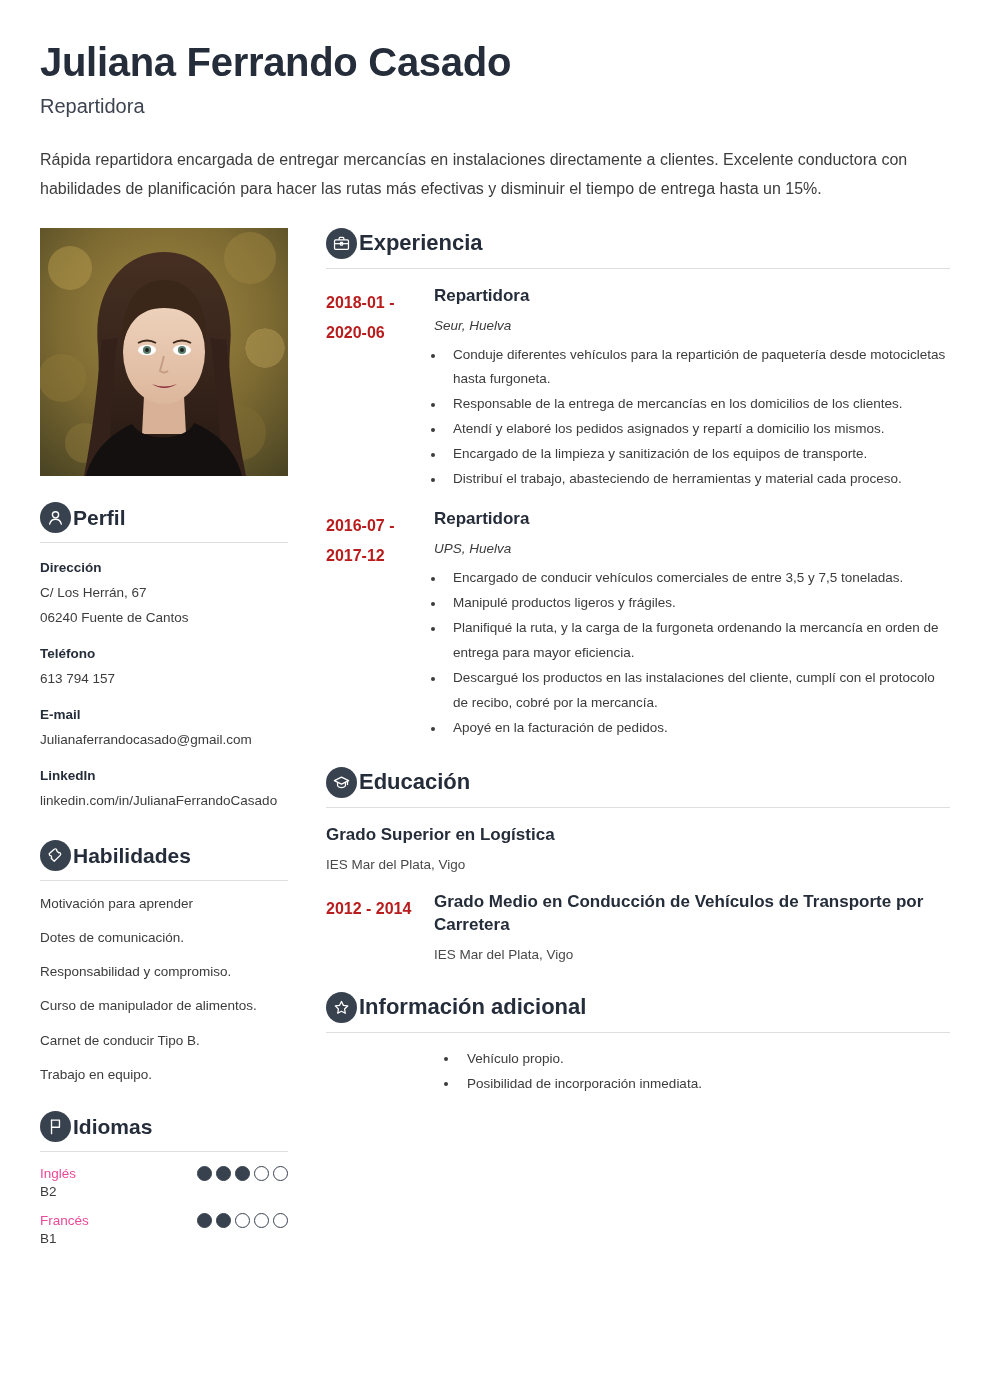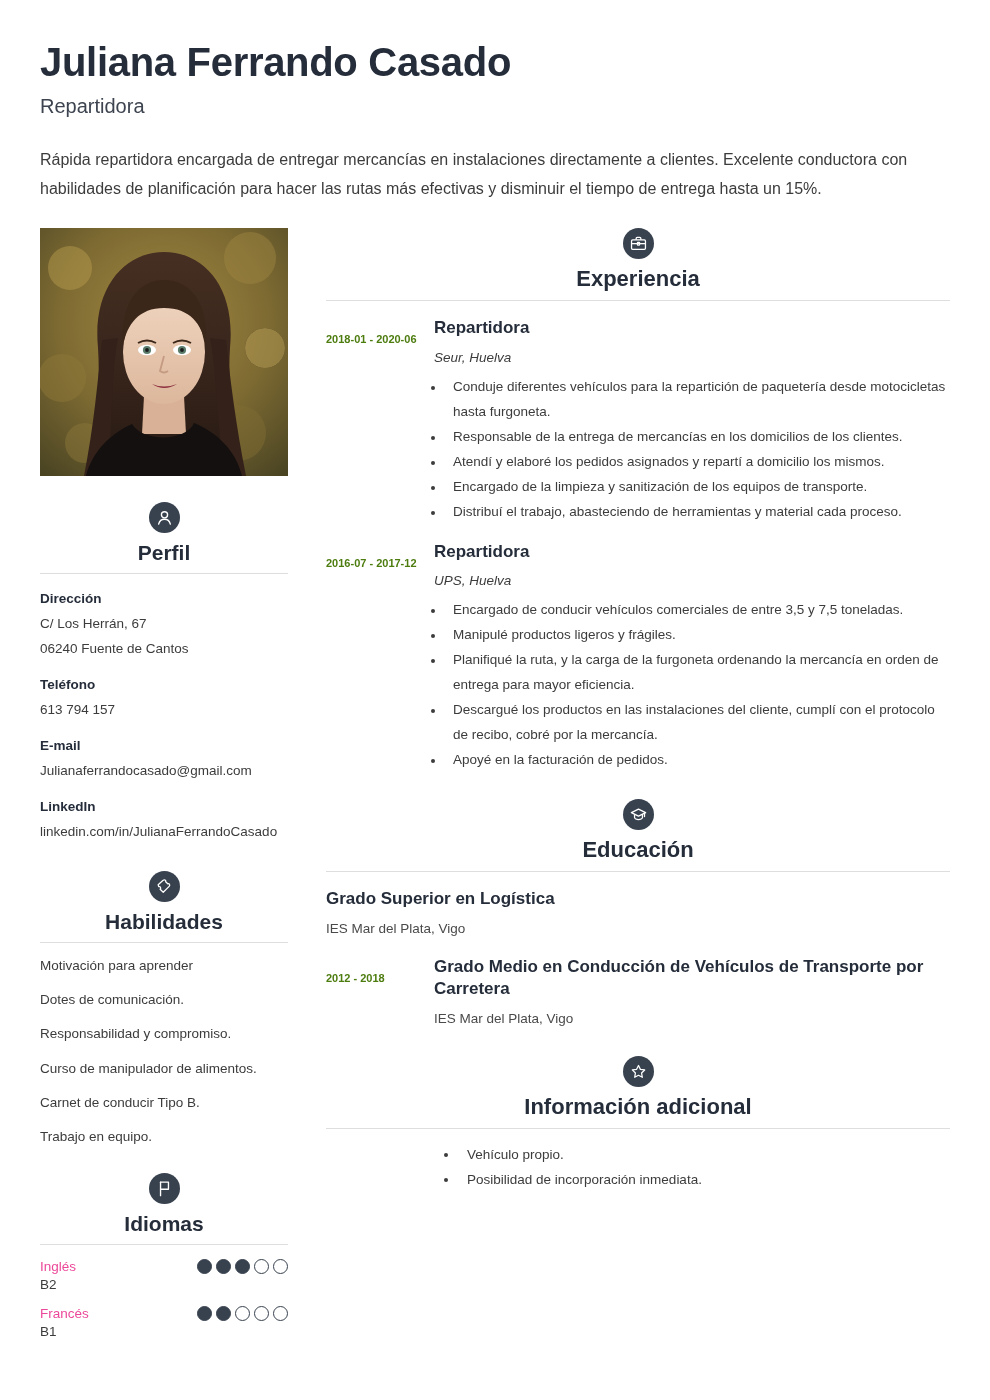--- a/index.html
+++ b/index.html
@@ -33,21 +33,21 @@
 
   
   .photo {
     width: 248px; height: 248px; position: relative;
     overflow: hidden; background: #6d6340;
   }
   .photo svg { display: block; width: 100%; height: 100%; }
 
   
   .sec { margin-top: 26px; }
-  .sec-head { display: flex; align-items: center; gap: 8px; flex-direction: column; }
+  .sec-head { display: flex; align-items: center; gap: 2px; }
   .sec-icon {
     width: 31px; height: 31px; border-radius: 50%;
     background: #38424f; flex: 0 0 31px;
     display: flex; align-items: center; justify-content: center;
   }
   .sec-icon svg { width: 19px; height: 19px; display: block; }
   .sec-title {
     font-size: 21px; font-weight: bold; color: #252d3a; line-height: 1.1;
   }
   .col-right .sec-title { font-size: 22px; }
@@ -69,22 +69,22 @@
   .lang-top { display: flex; align-items: center; justify-content: space-between; }
   .lang-name { color: #ec4899; }
   .dots { display: flex; gap: 4px; }
   .dot { width: 15px; height: 15px; border-radius: 50%; border: 1.6px solid #38424f; }
   .dot.on { background: #38424f; }
   .lang-level { margin-top: 3px; color: #3c3c3c; }
 
   
   .entry { display: flex; margin-top: 16px; }
   .entry-date {
-    width: 108px; flex: 0 0 108px; font-size: 11px; font-weight: bold;
-    color: #4d7c0f; line-height: 1.85; padding-top: 3px; margin-top: 9px;
+    width: 108px; flex: 0 0 108px; font-size: 16px; font-weight: bold;
+    color: #b91c1c; line-height: 1.85; padding-top: 3px;
   }
   .entry-main { flex: 1 1 auto; }
   .entry-title { font-size: 17px; font-weight: bold; color: #252d3a; line-height: 1.35; }
   .entry-sub { font-size: 13.5px; font-style: italic; color: #3c3c3c; margin-top: 7px; line-height: 1.6; }
   .entry-sub.plain { font-style: normal; color: #4a4a4a; }
   ul.bullets { margin-top: 6px; padding-left: 11px; }
   ul.bullets li {
     font-size: 13.5px; line-height: 1.85; color: #3c3c3c;
     margin-left: 0; padding-left: 8px;
   }
@@ -311,21 +311,21 @@
         <div class="sec-rule"></div>
 
         <div class="entry">
           <div class="entry-main">
             <div class="entry-title">Grado Superior en Logística</div>
             <div class="entry-sub plain">IES Mar del Plata, Vigo</div>
           </div>
         </div>
 
         <div class="entry">
-          <div class="entry-date">2012 - 2018</div>
+          <div class="entry-date">2012 - 2014</div>
           <div class="entry-main">
             <div class="entry-title">Grado Medio en Conducción de Vehículos de Transporte por Carretera</div>
             <div class="entry-sub plain">IES Mar del Plata, Vigo</div>
           </div>
         </div>
       </div>
 
       <div class="sec">
         <div class="sec-head">
           <span class="sec-icon">

